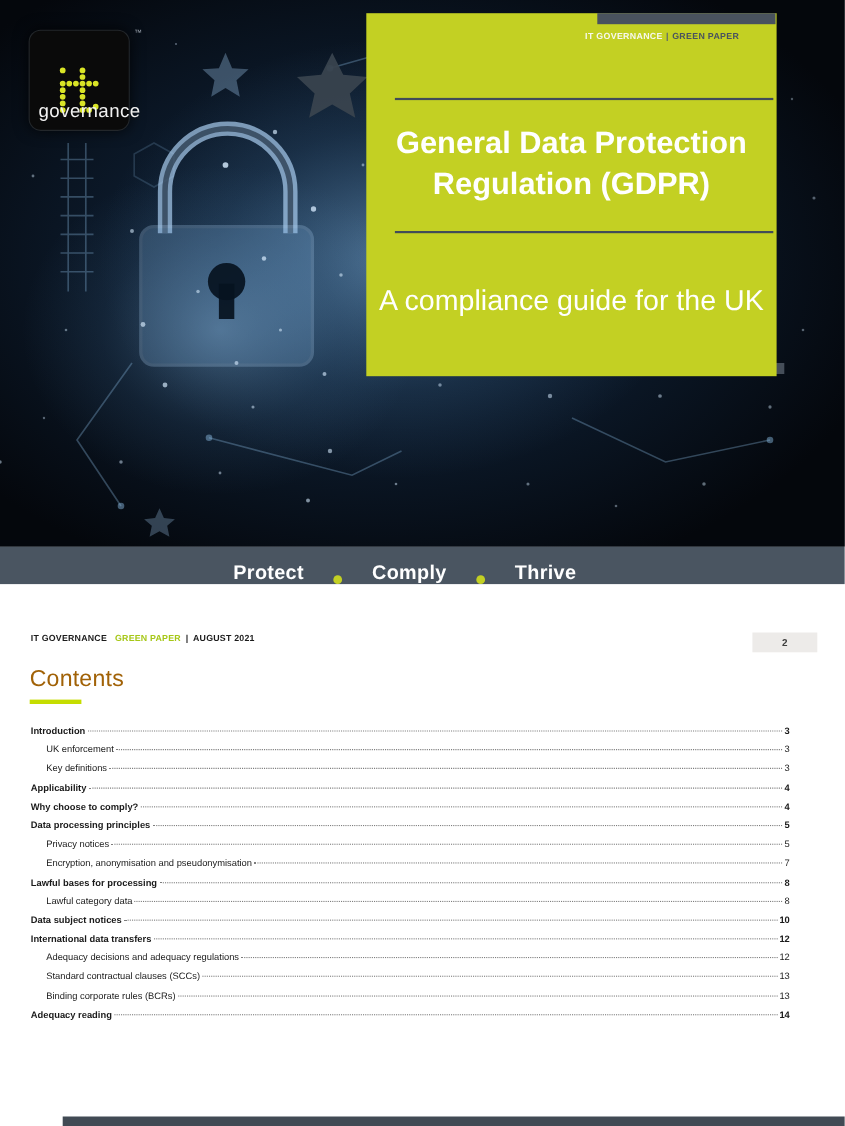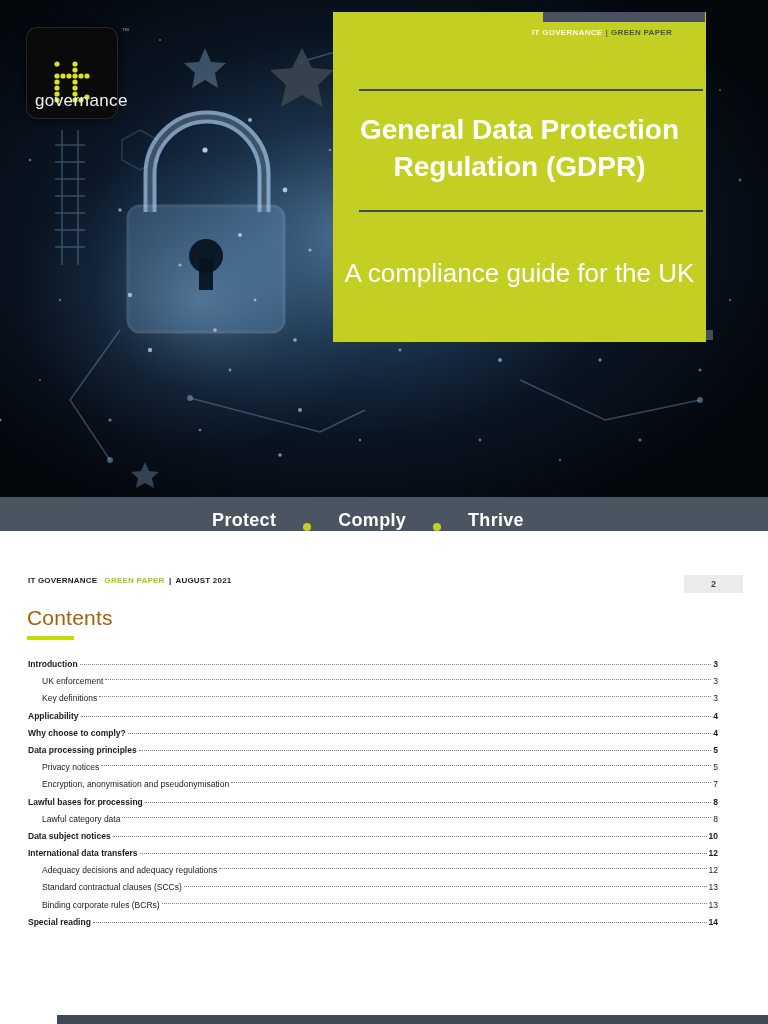--- a/index.html
+++ b/index.html
@@ -36,21 +36,21 @@
   .doc-header{position:absolute;left:28px;top:30px;font-size:8px;font-weight:bold;letter-spacing:.2px;white-space:nowrap;color:#1b1b1b;}
   .doc-header .h-green{color:#a6c717;}
   .doc-header .h-sep{color:#1b1b1b;padding:0 2px;}
   .page-badge{position:absolute;left:684px;top:29px;width:59px;height:18px;background:#edebe9;display:flex;align-items:center;justify-content:center;font-size:9px;font-weight:bold;color:#3f3f3f;}
   .contents-title{position:absolute;left:27px;top:60px;font-size:21px;font-weight:400;color:#a16207;letter-spacing:.2px;}
   .contents-rule{position:absolute;left:27px;top:90px;width:47px;height:4px;background:#c5dd00;}
 
   .toc{position:absolute;left:28px;top:110px;width:690px;}
   .toc-row{display:flex;align-items:baseline;height:17.2px;font-size:8.5px;color:#1a1a1a;line-height:17.2px;}
   .toc-row.lvl1 .toc-label,.toc-row.lvl1 .toc-page{font-weight:bold;}
-  .toc-row.lvl2{padding-left:14px;align-items:center;}
+  .toc-row.lvl2{padding-left:14px;}
   .toc-label{white-space:nowrap;}
   .toc-fill{flex:1;border-bottom:1px dotted #7d7d7d;transform:translateY(-2px);margin:0 2px;}
   .toc-page{white-space:nowrap;}
 
   .bottom-strip{position:absolute;left:57px;top:1015px;width:711px;height:9px;background:#414a54;}
 </style>
 </head>
 <body>
 
 <div class="cover">
@@ -285,20 +285,20 @@
         <span class="toc-label">Standard contractual clauses (SCCs)</span>
         <span class="toc-fill"></span>
         <span class="toc-page">13</span>
       </div>
       <div class="toc-row lvl2">
         <span class="toc-label">Binding corporate rules (BCRs)</span>
         <span class="toc-fill"></span>
         <span class="toc-page">13</span>
       </div>
       <div class="toc-row lvl1">
-        <span class="toc-label">Special reading</span>
+        <span class="toc-label">Adequacy reading</span>
         <span class="toc-fill"></span>
         <span class="toc-page">14</span>
       </div>
     </div>
 </div>
 
 <div class="bottom-strip"></div>
 
 </body></html>

